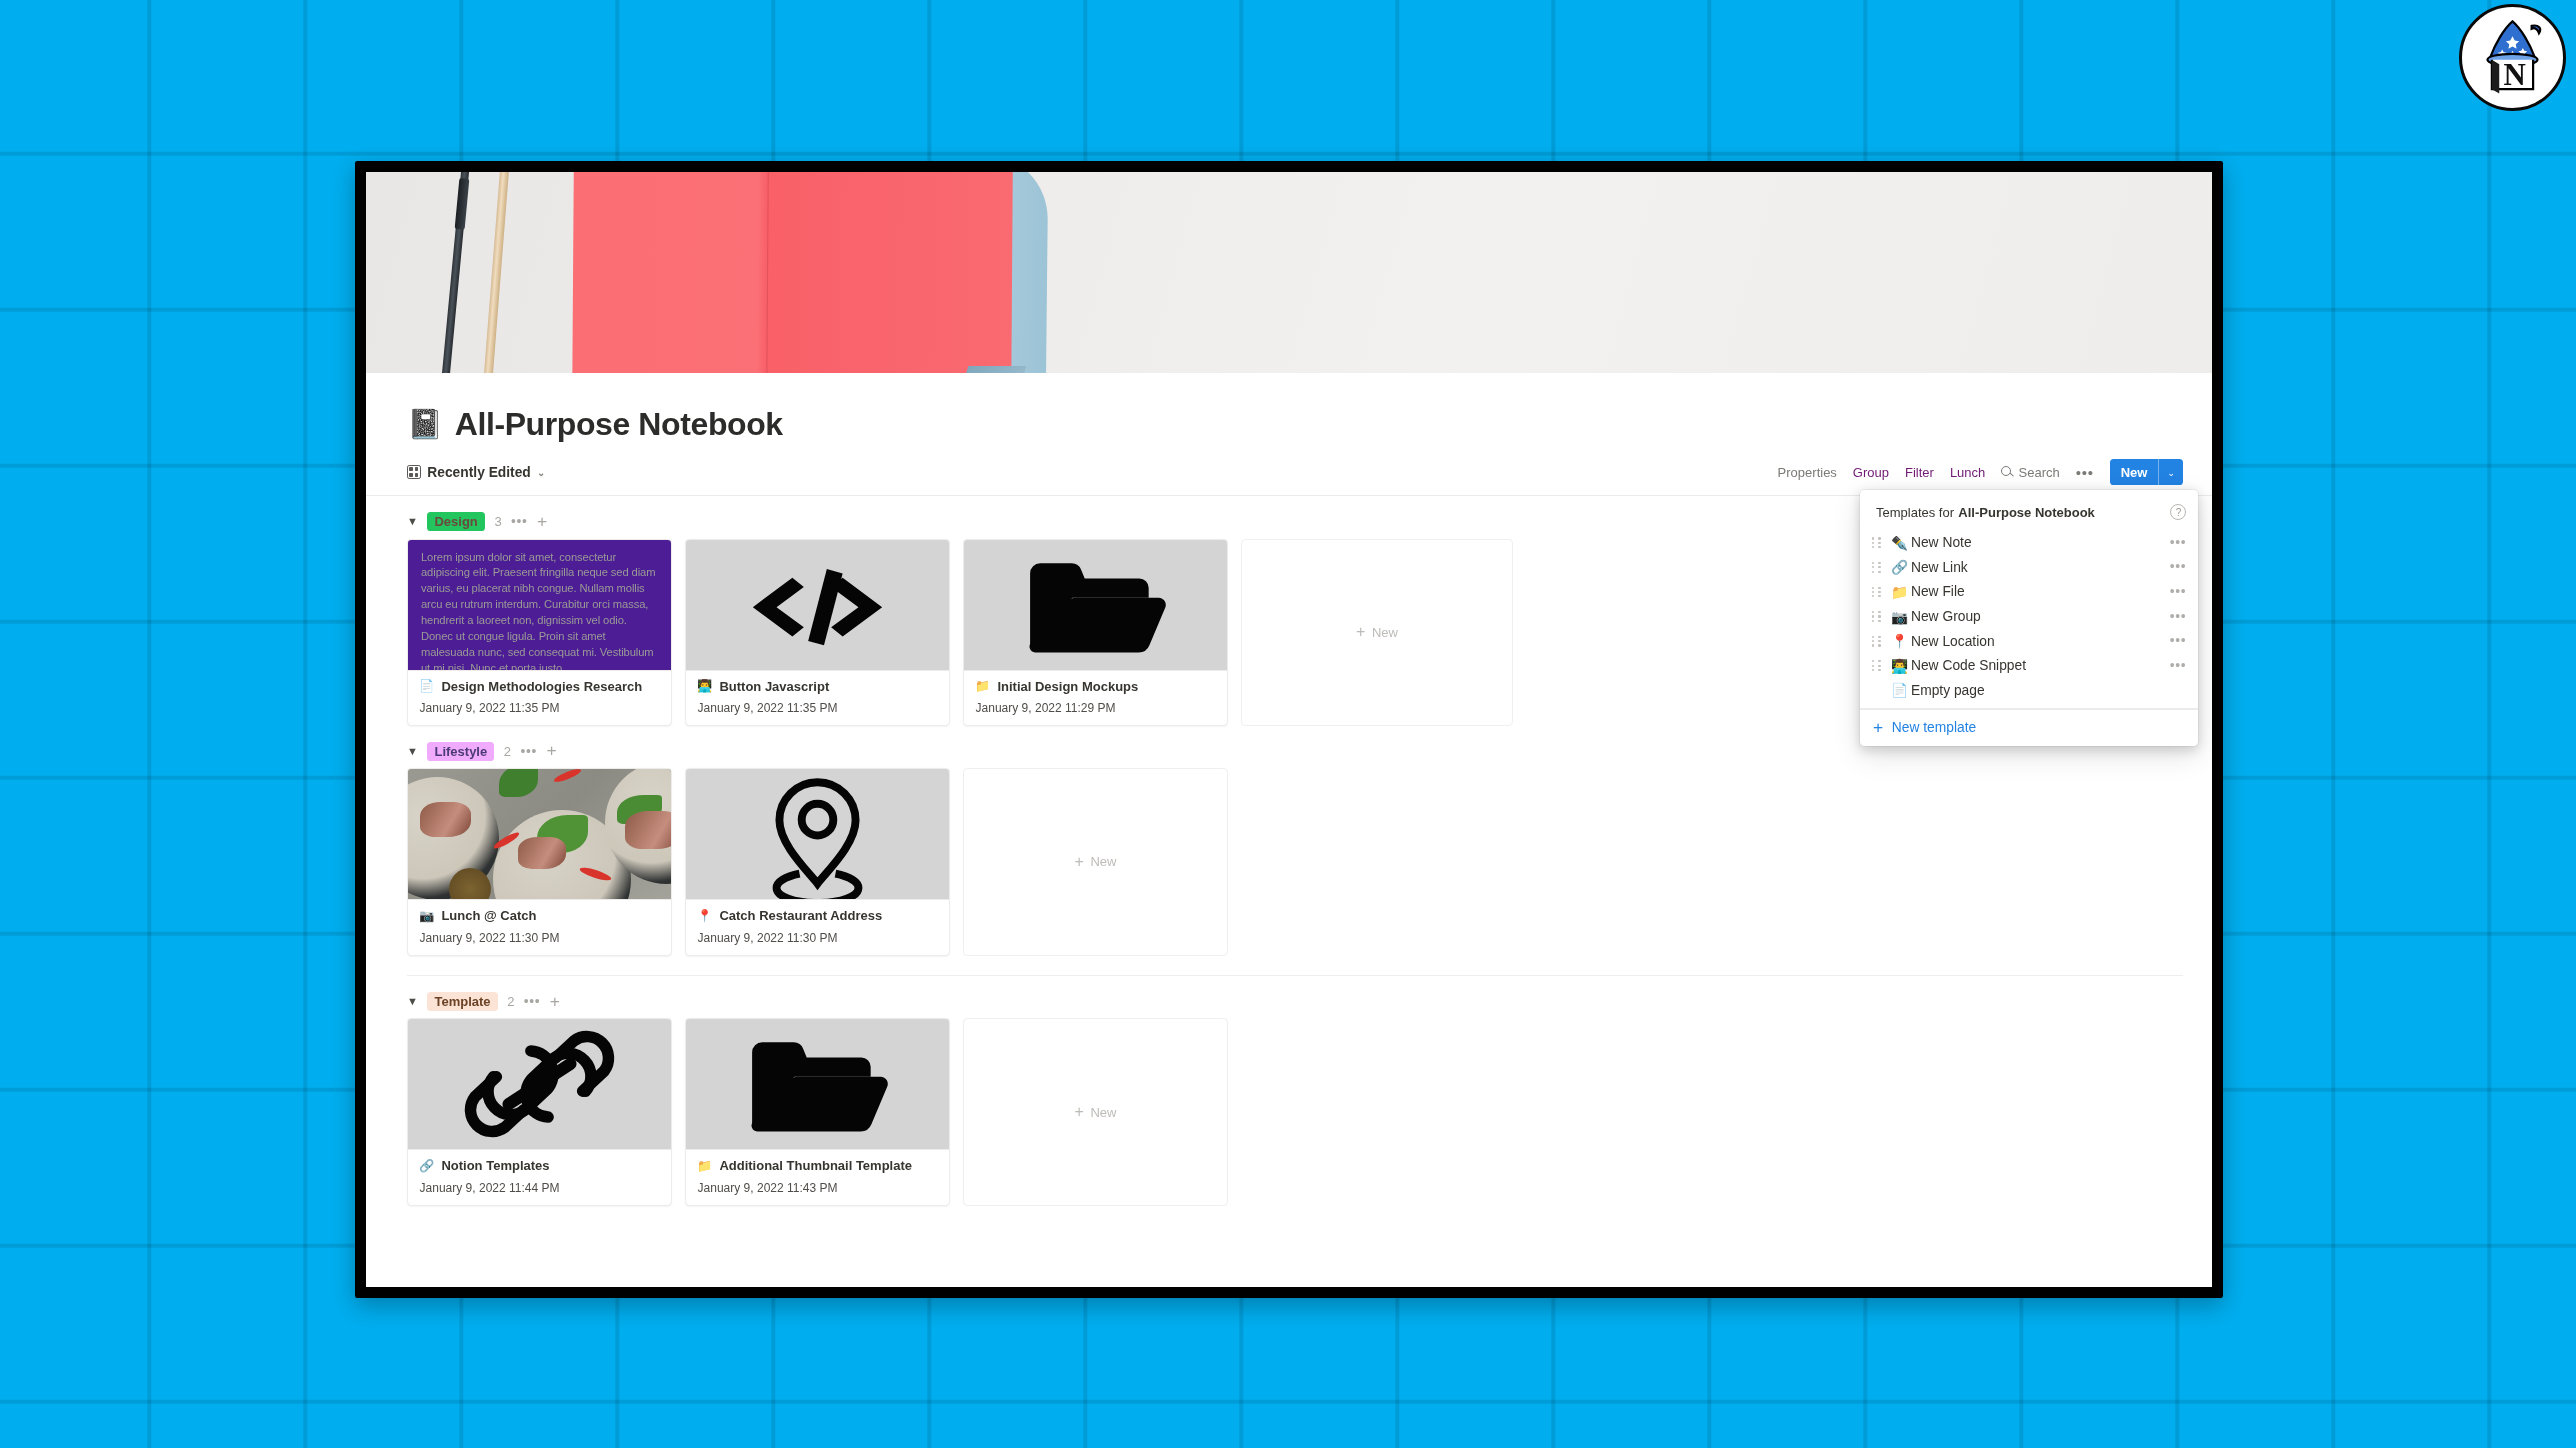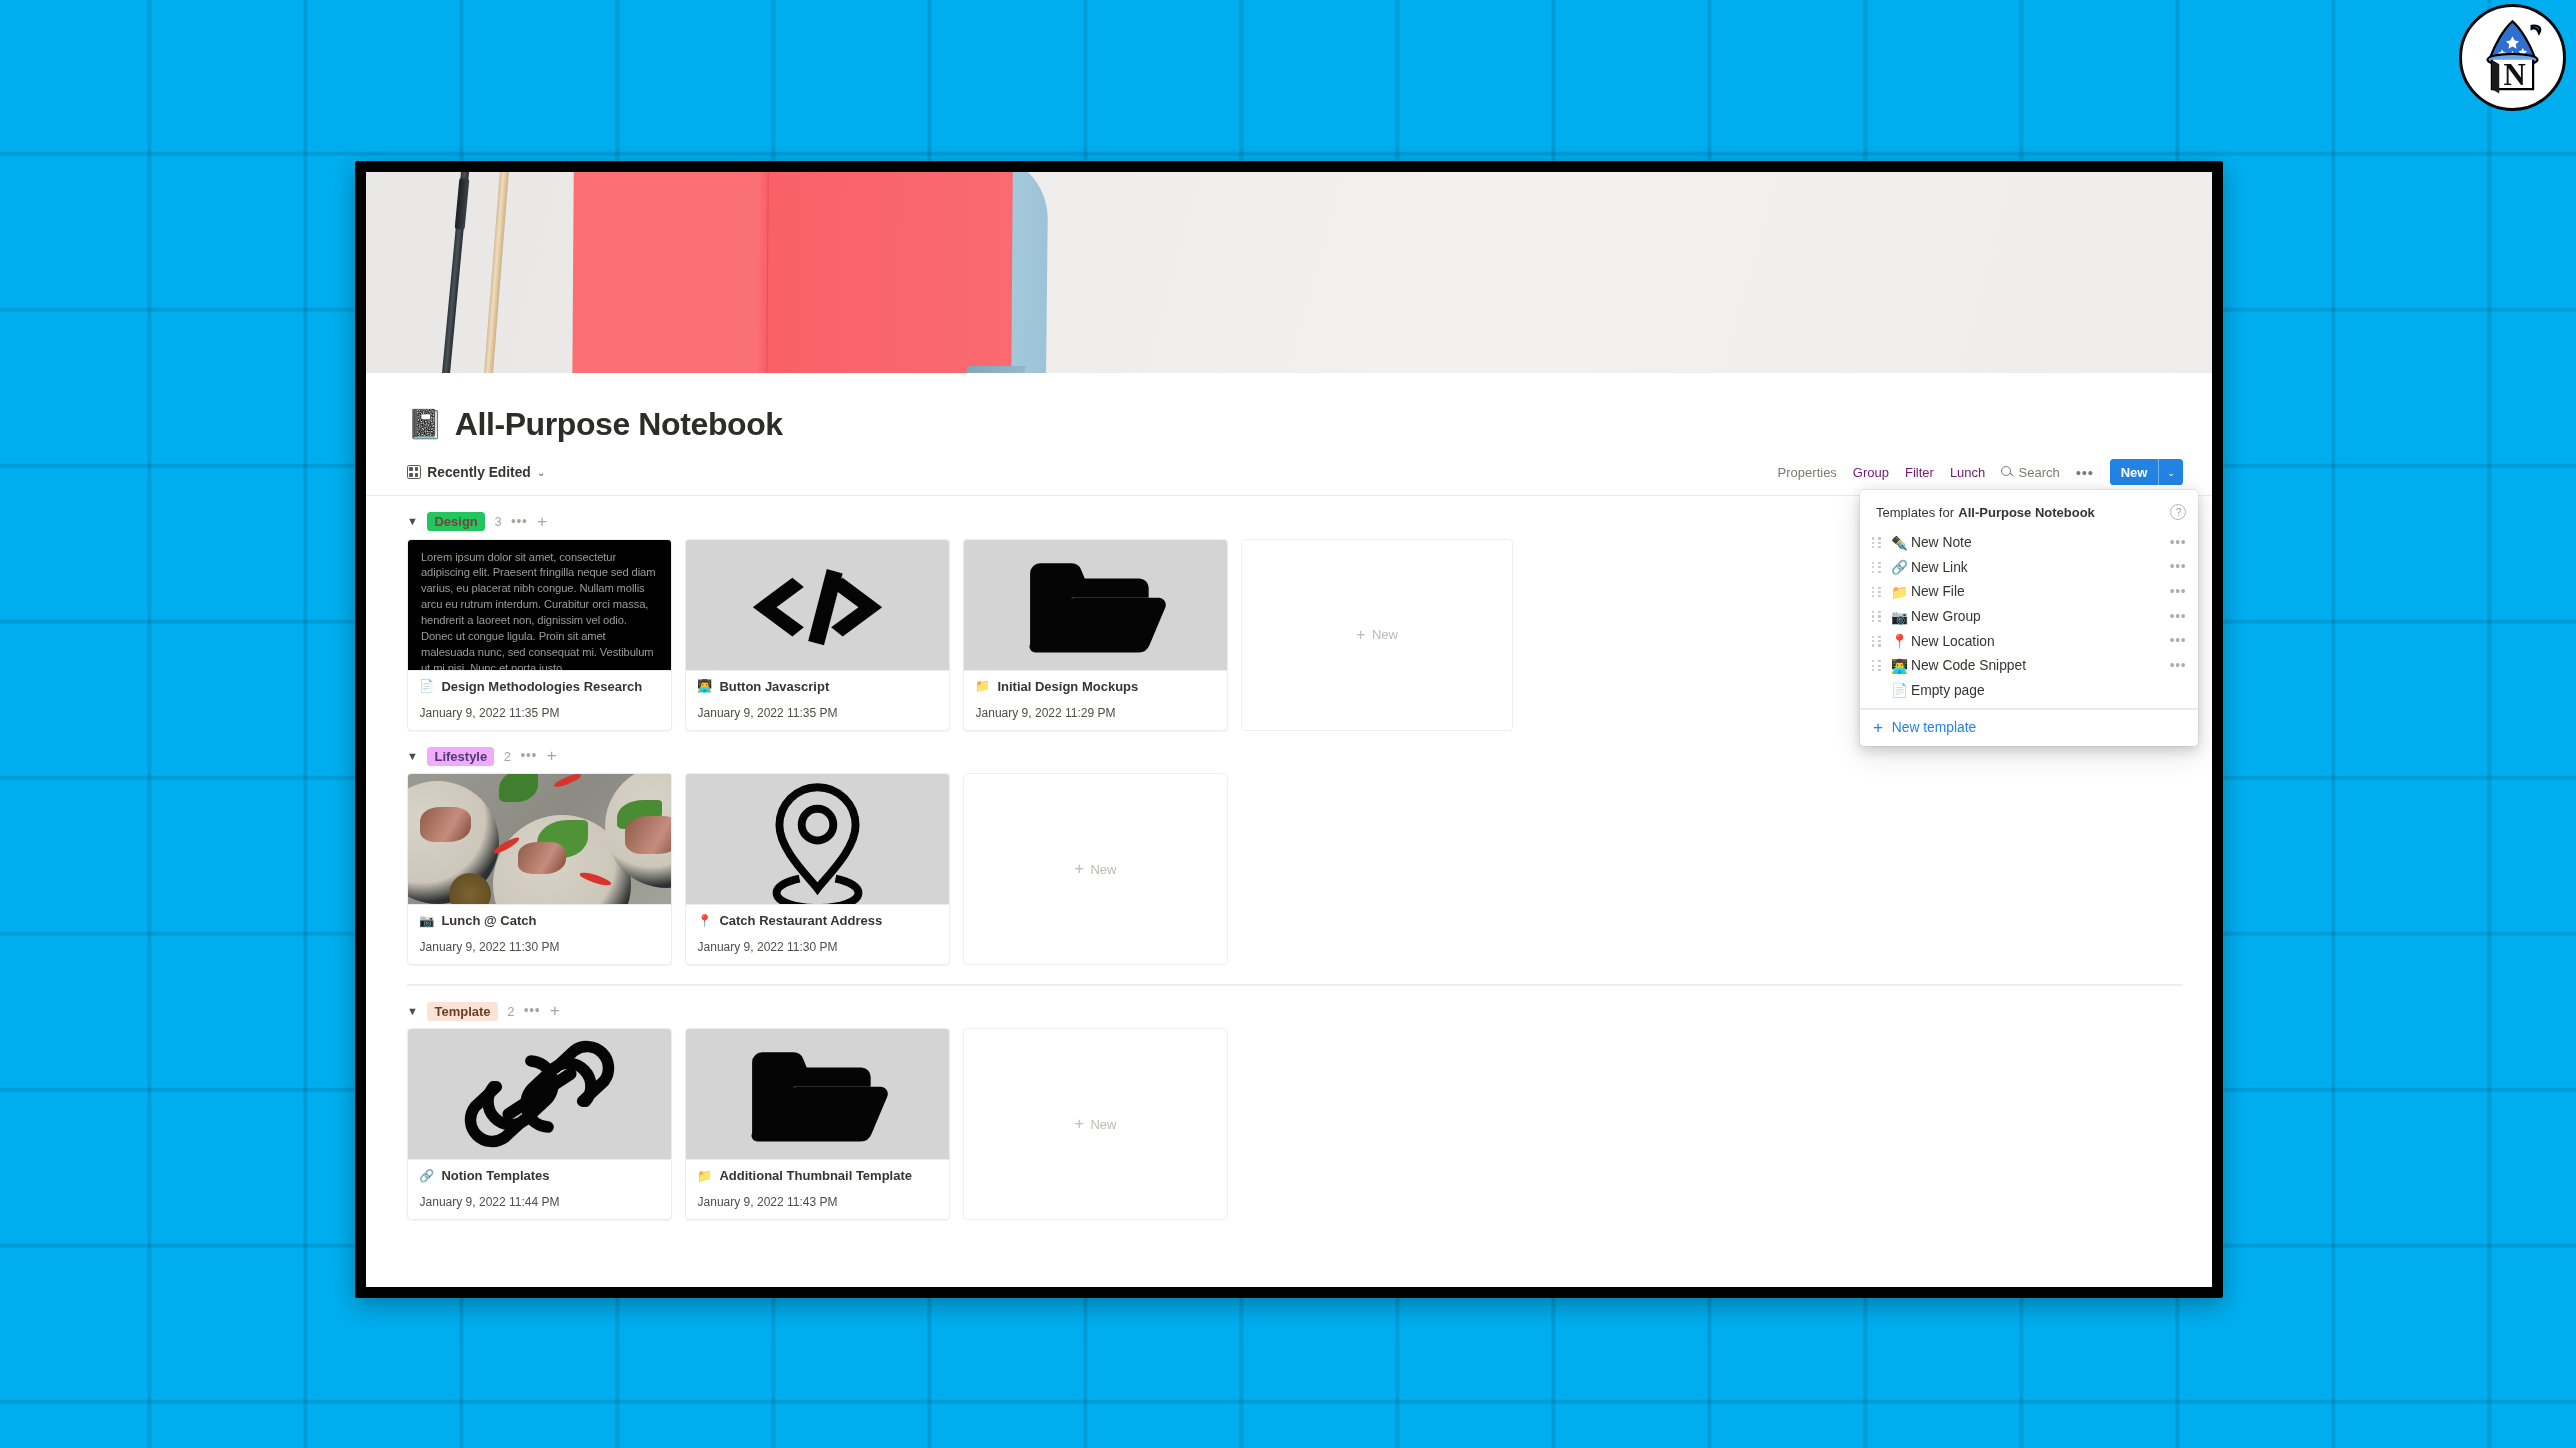--- a/index.html
+++ b/index.html
@@ -238,42 +238,42 @@
     box-shadow: 0 0.7px 1.4px rgba(15,15,15,0.05);
   }
   .card-thumb {
     height: 130px;
     background: #d4d4d4;
     display: flex; align-items: center; justify-content: center;
     overflow: hidden;
     position: relative;
   }
   .card-thumb.text-preview {
-    background: #000000;
+    background: #4c1d95;
     display: block;
     padding: 10px 13px 0 13px;
   }
   .preview-text {
     font-size: 11.2px;
     line-height: 1.42;
     color: #9b9a96;
     letter-spacing: -0.1px;
   }
   .card-meta {
     border-top: 1.4px solid #edecea;
     padding: 8px 11.6px 10px 11.6px;
   }
   .card-title {
     display:flex; align-items:center; gap: 6.5px;
     font-size: 13px; font-weight: 700; color: #37352f;
     margin-bottom: 7.2px;
     white-space: nowrap; overflow: hidden;
   }
   .card-emoji { font-size: 12.3px; flex: 0 0 auto; }
-  .card-date { font-size: 12px; color: #4f4d48; margin-top: 12px; }
+  .card-date { font-size: 12px; color: #4f4d48; }
 
   .card-new {
     width: 265px;
     border: 1.4px solid #f0efee;
     border-radius: 4.3px;
     display: flex; align-items: center; justify-content: center;
     color: #bdbbb7; font-size: 13px;
     cursor: pointer;
     background: #fff;
   }

